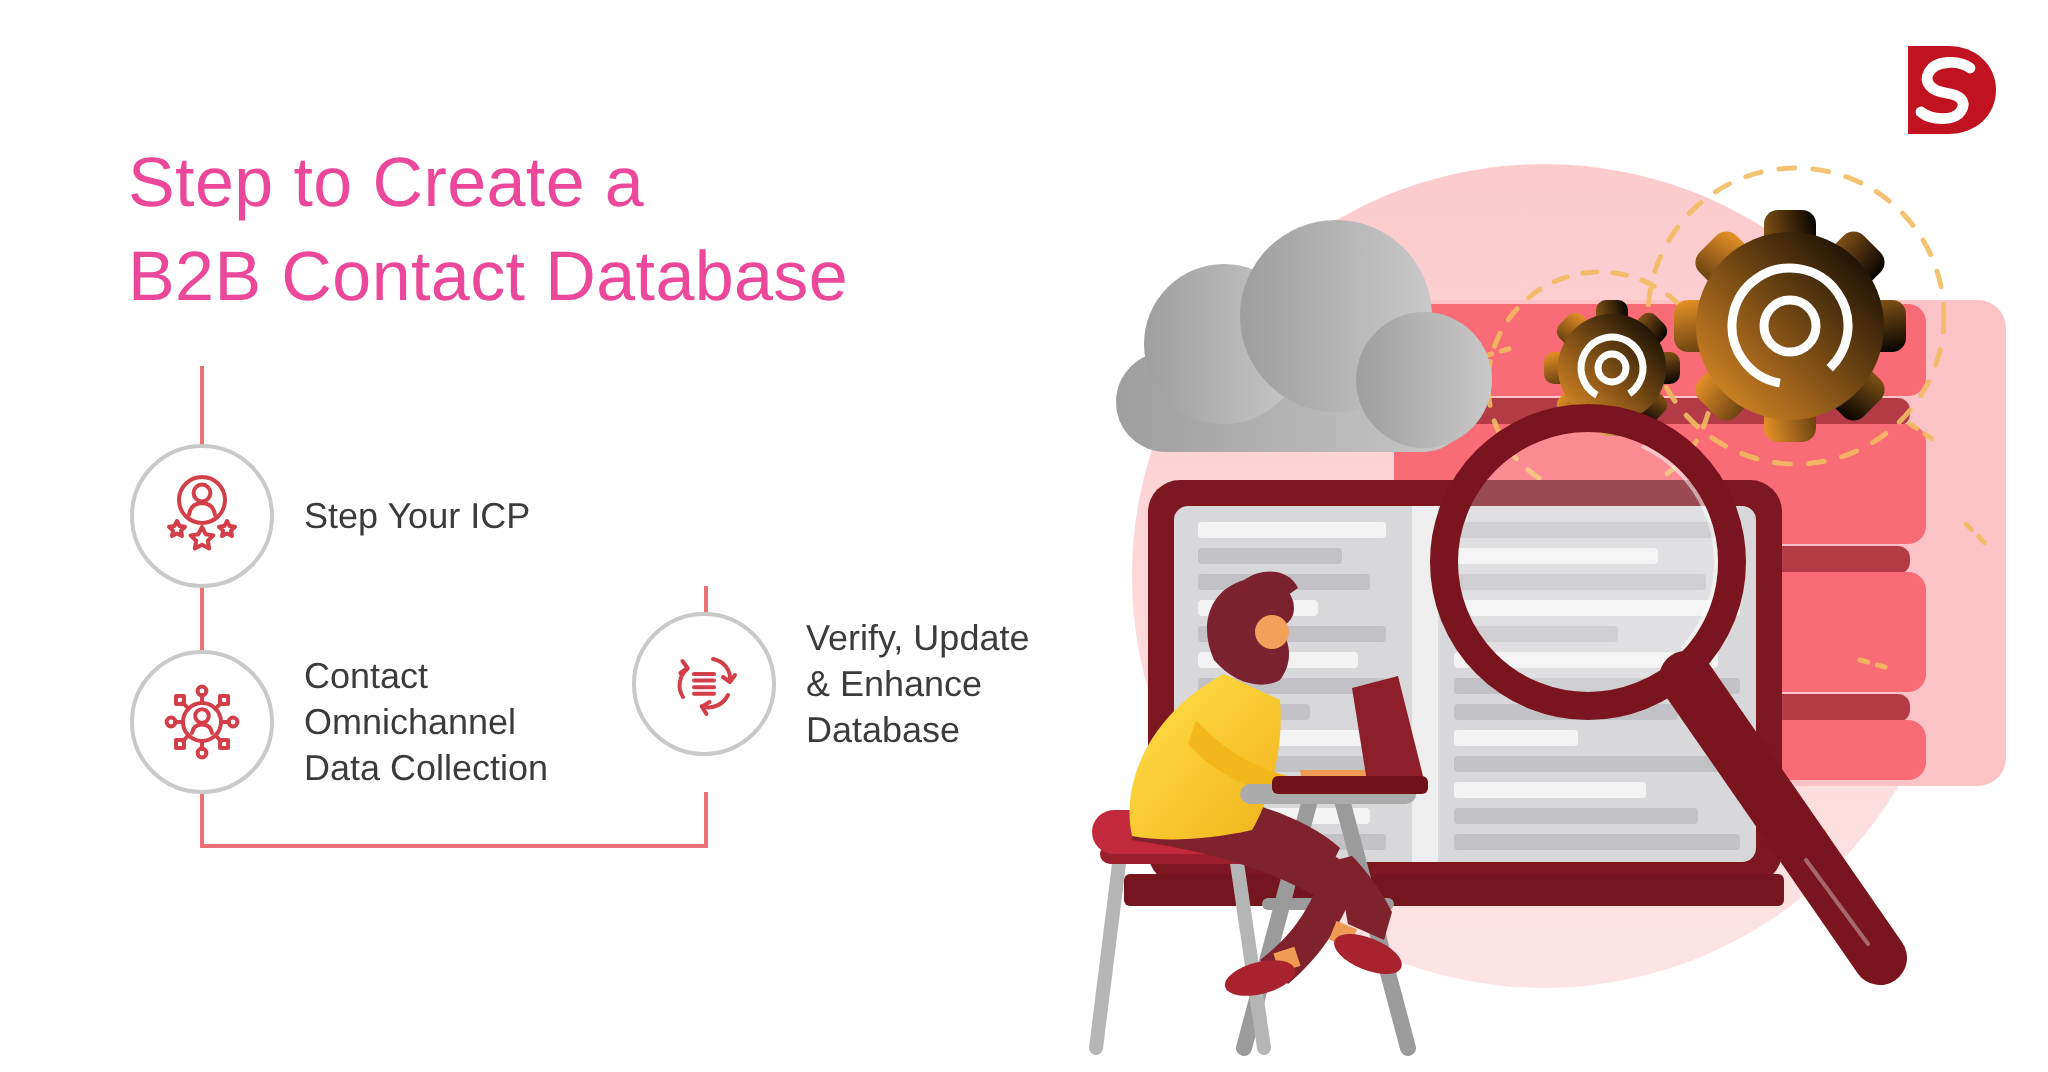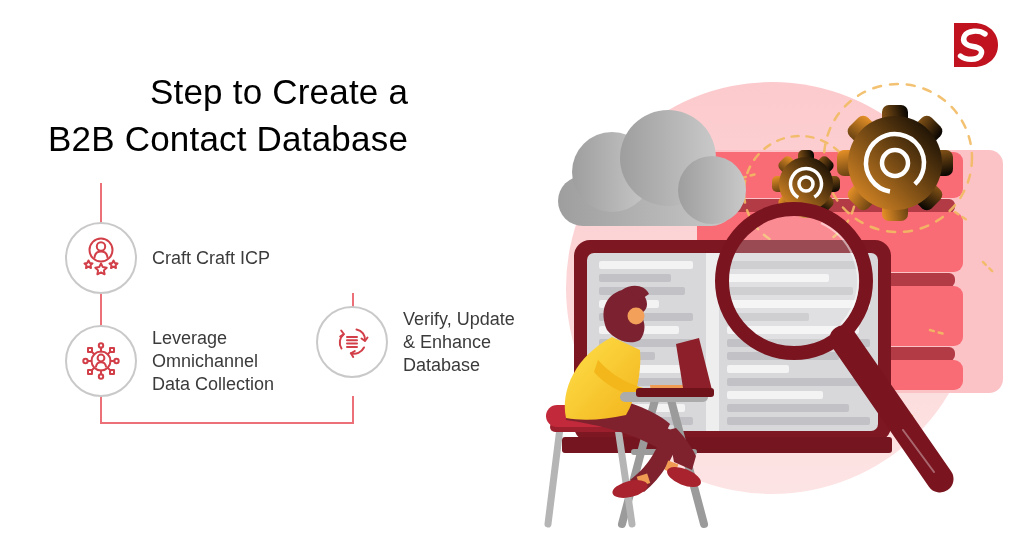--- a/index.html
+++ b/index.html
@@ -2,23 +2,23 @@
 <html><head>
 <meta charset="utf-8">
 <style>
   html,body{margin:0;padding:0;background:#fff;}
   .canvas{
     position:relative;width:1024px;height:536px;overflow:hidden;
     background:#ffffff;
     font-family:"Liberation Sans","DejaVu Sans",sans-serif;
   }
   .title{
-    position:absolute;left:48px;top:68px;margin:0;
-    font-size:35px;line-height:47px;font-weight:500;color:#000000;
-    letter-spacing:.2px;white-space:pre-line;text-align:right;
+    position:absolute;left:64px;top:68px;margin:0;
+    font-size:35px;line-height:47px;font-weight:500;color:#ec4899;
+    letter-spacing:.2px;white-space:pre-line;
   }
   .logo{position:absolute;left:948px;top:22px;width:52px;height:46px;}
   
   .conn{position:absolute;background:#ec7078;}
   .c1{left:100px;top:183px;width:2px;height:40px;}
   .c2{left:100px;top:293px;width:2px;height:33px;}
   .c3{left:100px;top:396px;width:2px;height:28px;}
   .c4{left:100px;top:422px;width:254px;height:2px;}
   .c5{left:352px;top:396px;width:2px;height:28px;}
   .c6{left:352px;top:293px;width:2px;height:33px;}
@@ -63,21 +63,21 @@
     <div class="step-circle">
       <svg width="48" height="48" viewBox="0 0 48 48" class="ic">
         <circle cx="24" cy="16" r="11.5"></circle>
         <circle cx="24" cy="12.5" r="4.2"></circle>
         <path d="M17.5,23.5 C18,19.5 20.5,17.6 24,17.6 C27.5,17.6 30,19.5 30.5,23.5"></path>
         <polygon points="24,29.5 25.8,33.1 29.7,33.7 26.9,36.4 27.6,40.3 24,38.4 20.4,40.3 21.1,36.4 18.3,33.7 22.2,33.1"></polygon>
         <polygon points="11.5,26.5 12.8,29 15.5,29.4 13.5,31.3 14,34 11.5,32.7 9,34 9.5,31.3 7.5,29.4 10.2,29"></polygon>
         <polygon points="36.5,26.5 37.8,29 40.5,29.4 38.5,31.3 39,34 36.5,32.7 34,34 34.5,31.3 32.5,29.4 35.2,29"></polygon>
       </svg>
     </div>
-    <div class="step-label">Craft Craft ICP</div>
+    <div class="step-label">Step Your ICP</div>
   </div>
 
 
   <div class="step s3">
     <div class="step-circle">
       <svg width="48" height="48" viewBox="0 0 48 48" class="ic">
         <circle cx="24" cy="24" r="9.5"></circle>
         <circle cx="24" cy="21" r="3.4"></circle>
         <path d="M19,29.5 C19.5,26.5 21.3,25.2 24,25.2 C26.7,25.2 28.5,26.5 29,29.5"></path>
         <line x1="24" y1="14.5" x2="24" y2="10.5"></line>
@@ -91,21 +91,21 @@
         <line x1="17.3" y1="17.3" x2="14.4" y2="14.4"></line>
           <rect x="11" y="11" width="4" height="4"></rect>
         <line x1="30.7" y1="17.3" x2="33.6" y2="14.4"></line>
           <rect x="33" y="11" width="4" height="4"></rect>
         <line x1="17.3" y1="30.7" x2="14.4" y2="33.6"></line>
           <rect x="11" y="33" width="4" height="4"></rect>
         <line x1="30.7" y1="30.7" x2="33.6" y2="33.6"></line>
           <rect x="33" y="33" width="4" height="4"></rect>
       </svg>
     </div>
-    <div class="step-label">Leverage
+    <div class="step-label">Contact
 Omnichannel
 Data Collection</div>
   </div>
 
   <div class="step s4">
     <div class="step-circle">
       <svg width="48" height="48" viewBox="0 0 48 48" class="ic">
         <line x1="19" y1="19" x2="29" y2="19"></line>
         <line x1="19" y1="22.3" x2="29" y2="22.3"></line>
         <line x1="19" y1="25.6" x2="29" y2="25.6"></line>

